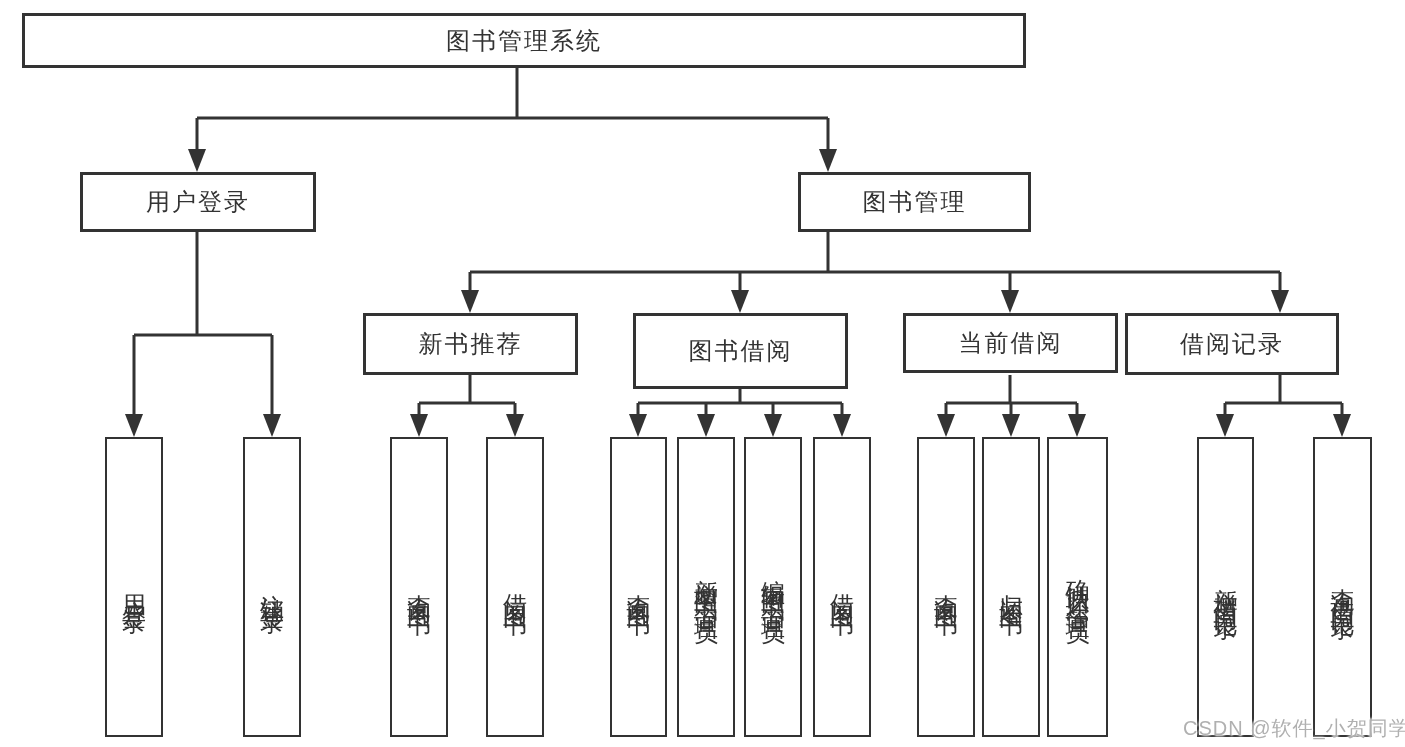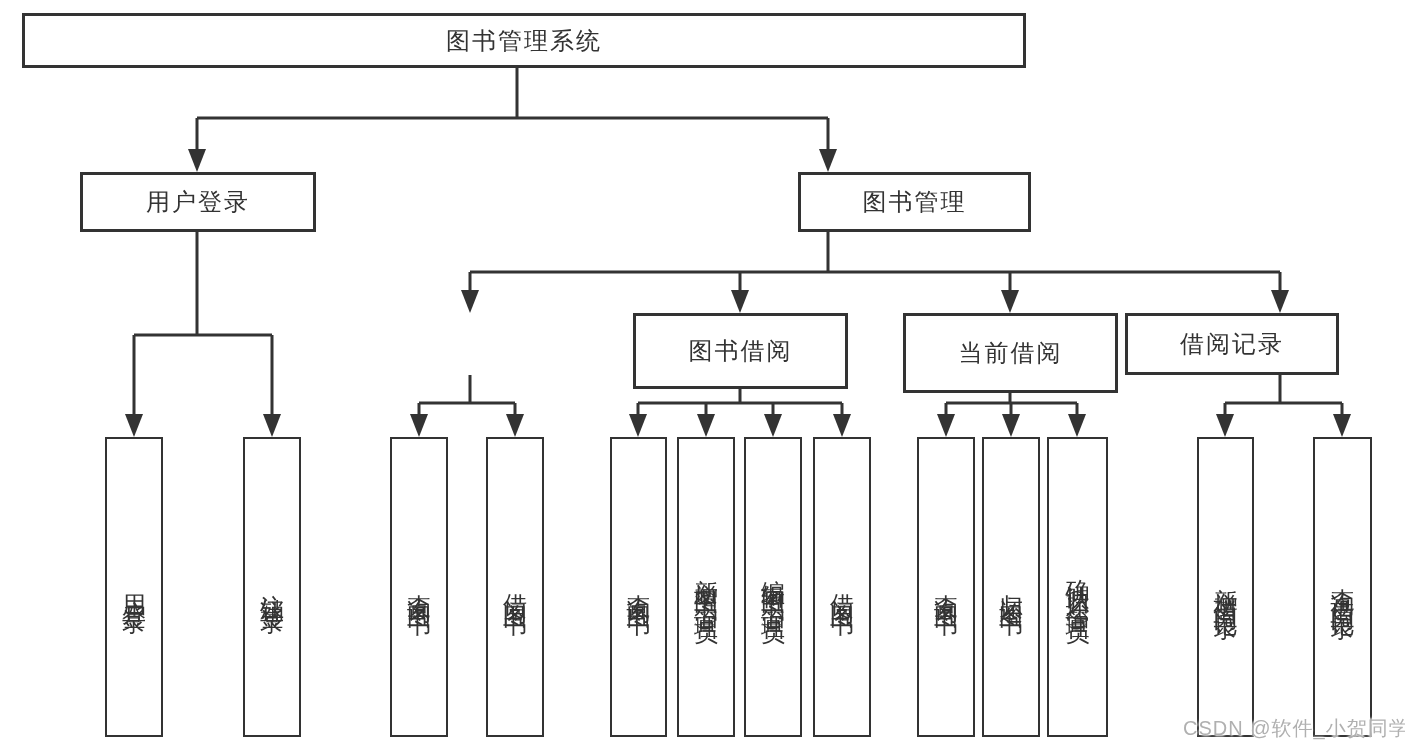--- a/index.html
+++ b/index.html
@@ -119,22 +119,23 @@
       <polygon points="1216,414 1234,414 1225,437"></polygon>
       <polygon points="1333,414 1351,414 1342,437"></polygon>
     </g>
   </svg>
 
   <div class="box" style="left:22px;top:13px;width:1004px;height:55px;text-align:center;">图书管理系统</div>
 
   <div class="box" style="left:80px;top:172px;width:236px;height:60px;">用户登录</div>
   <div class="box" style="left:750px;top:172px;width:233px;height:60px;margin-left:48px;">图书管理</div>
 
+  <div class="box" style="left:363px;top:313px;width:215px;height:62px;">新书推荐</div>
   <div class="box" style="left:633px;top:313px;width:215px;height:76px;">图书借阅</div>
-  <div class="box" style="left:903px;top:313px;width:215px;height:80px;">当前借阅</div>
+  <div class="box" style="left:903px;top:313px;width:215px;height:60px;">当前借阅</div>
   <div class="box" style="left:1125px;top:313px;width:214px;height:62px;">借阅记录</div>
 
   <div class="box leaf" style="left:105px;top:437px;width:58px;height:300px;">
     <span class="vtext">用户登录</span>
   </div>
   <div class="box leaf" style="left:243px;top:437px;width:58px;height:300px;">
     <span class="vtext">注销登录</span>
   </div>
 
   <div class="box leaf" style="left:390px;top:437px;width:58px;height:300px;">

